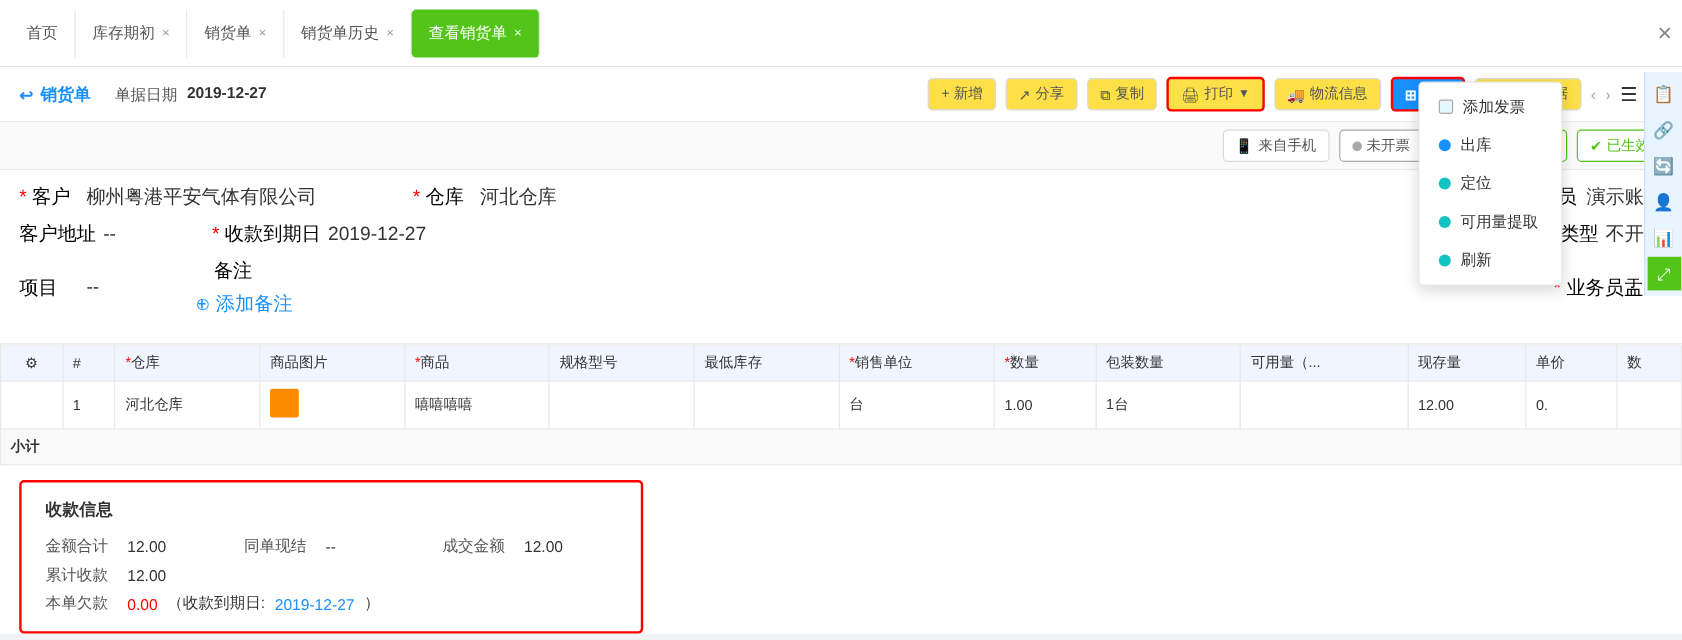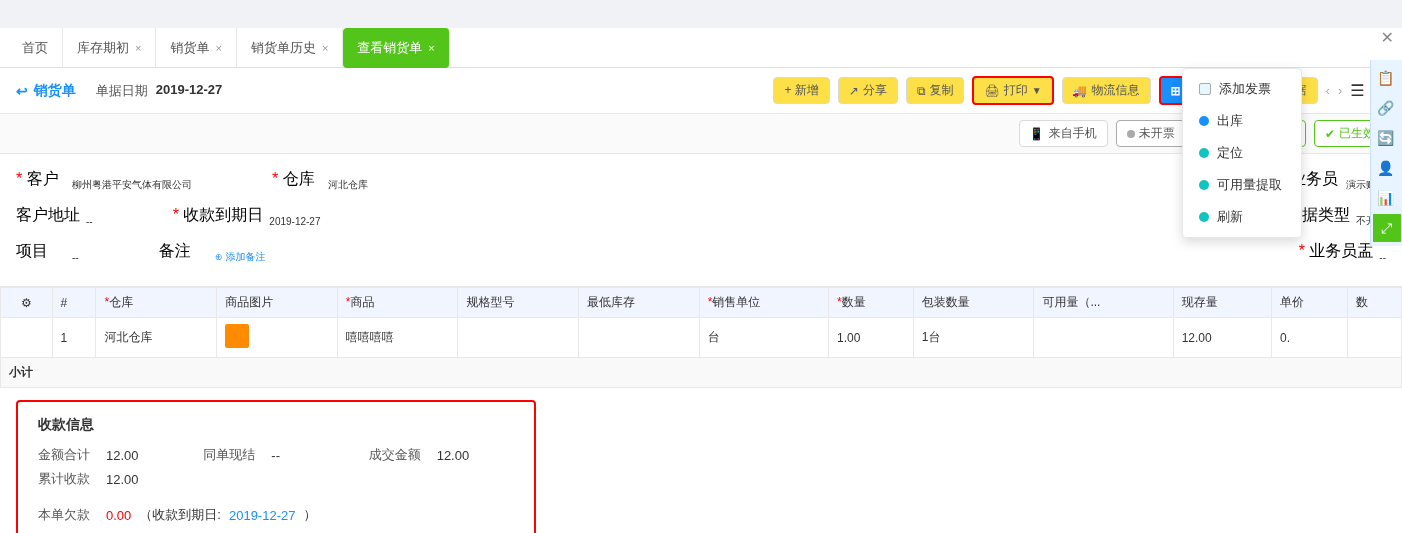--- a/index.html
+++ b/index.html
@@ -1,21 +1,21 @@
 <!DOCTYPE html>
 <html><head>
   <meta charset="utf-8">
   <style>
     * { box-sizing: border-box; margin: 0; padding: 0; }
     body { font-family: "Microsoft YaHei", Arial, sans-serif; font-size: 13px; background: #f0f2f5; color: #333; }
 
     
     .tab-bar {
-      display: flex; align-items: flex-start; background: #fff; border-bottom: 1px solid #e0e0e0;
-      padding: 0 8px; height: 40px; margin-top: 28px;
+      display: flex; align-items: center; background: #fff; border-bottom: 1px solid #e0e0e0;
+      padding: 0 8px; height: 56px;
     }
     .tab-item {
       display: flex; align-items: center; padding: 0 14px; height: 40px; cursor: pointer;
       font-size: 13px; color: #555; border-right: 1px solid #e8e8e8; position: relative;
     }
     .tab-item .tab-close { margin-left: 6px; color: #999; font-size: 11px; cursor: pointer; }
     .tab-item.highlight { background: #52c41a; color: #fff; border-radius: 4px; }
     .tab-item.highlight .tab-close { color: #fff; }
     .tab-bar-close { margin-left: auto; cursor: pointer; font-size: 16px; color: #888; }
 
@@ -44,21 +44,21 @@
     }
     .toolbar-btn { display: inline-flex; align-items: center; gap: 4px; padding: 4px 10px; border-radius: 4px; border: 1px solid #d9d9d9; background: #fff; cursor: pointer; font-size: 12px; color: #555; }
     .toolbar-btn.gray-dot { border-color: #aaa; }
 
     
     .form-area { padding: 12px 16px; background: #fff; }
     .form-row { display: flex; align-items: center; margin-bottom: 10px; gap: 20px; }
     .form-field { display: flex; align-items: center; gap: 6px; }
     .form-label { color: #000000; font-size: 16px; min-width: 50px; }
     .form-label.required::before { content: '* '; color: red; }
-    .form-value { color: #333; font-size: 10px; margin-top: 12px; }
+    .form-value { color: #333; font-size: 16px; }
 
     
     .table-wrap { overflow-x: auto; border-top: 1px solid #e8e8e8; }
     table { width: 100%; border-collapse: collapse; font-size: 12px; }
     thead th {
       background: #f0f5ff; padding: 6px 8px; text-align: left; border: 1px solid #e8e8e8;
       font-weight: normal; color: #333; white-space: nowrap;
     }
     tbody td { padding: 6px 8px; border: 1px solid #e8e8e8; white-space: nowrap; }
     tbody tr:nth-child(even) { background: #fafafa; }
@@ -225,21 +225,21 @@
       <div class="form-field" style="margin-left:auto;">
         <span class="form-label required">票据类型</span>
         <span class="form-value">不开票</span>
       </div>
     </div>
     <div class="form-row">
       <div class="form-field">
         <span class="form-label">项目</span>
         <span class="form-value">--</span>
       </div>
-      <div class="form-field" style="margin-left:60px;">
+      <div class="form-field" style="margin-left:60px;flex-direction:column;">
         <span class="form-label">备注</span>
         <span class="form-value" style="color:#1890ff;cursor:pointer;">
           <span>⊕</span>
           <span>添加备注</span>
         </span>
       </div>
       <div class="form-field" style="margin-left:auto;">
         <span class="form-label required">业务员盂</span>
         <span class="form-value">--</span>
       </div>
@@ -304,21 +304,21 @@
         <span class="payment-value">--</span>
       </div>
       <div class="payment-row">
         <span class="payment-label">成交金额</span>
         <span class="payment-value">12.00</span>
       </div>
       <div class="payment-row">
         <span class="payment-label">累计收款</span>
         <span class="payment-value">12.00</span>
       </div>
-      <div class="payment-row" style="grid-column:1/-1;margin-top:12px;">
+      <div class="payment-row" style="grid-column:1/-1;">
         <span class="payment-label">本单欠款</span>
         <span class="payment-value red">0.00</span>
         <span class="payment-value">（收款到期日:</span>
         <span class="payment-value date-hint">2019-12-27</span>
         <span class="payment-value">）</span>
       </div>
     </div>
   </div>
 
 </div>

